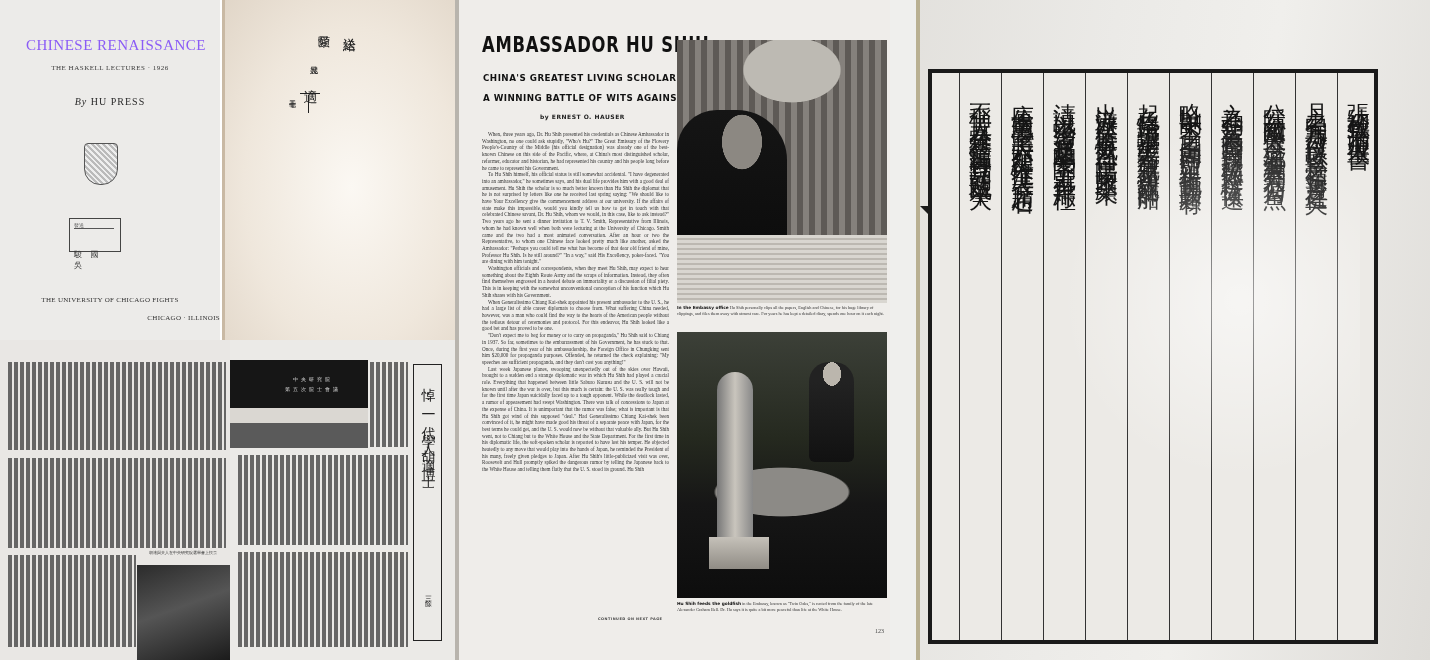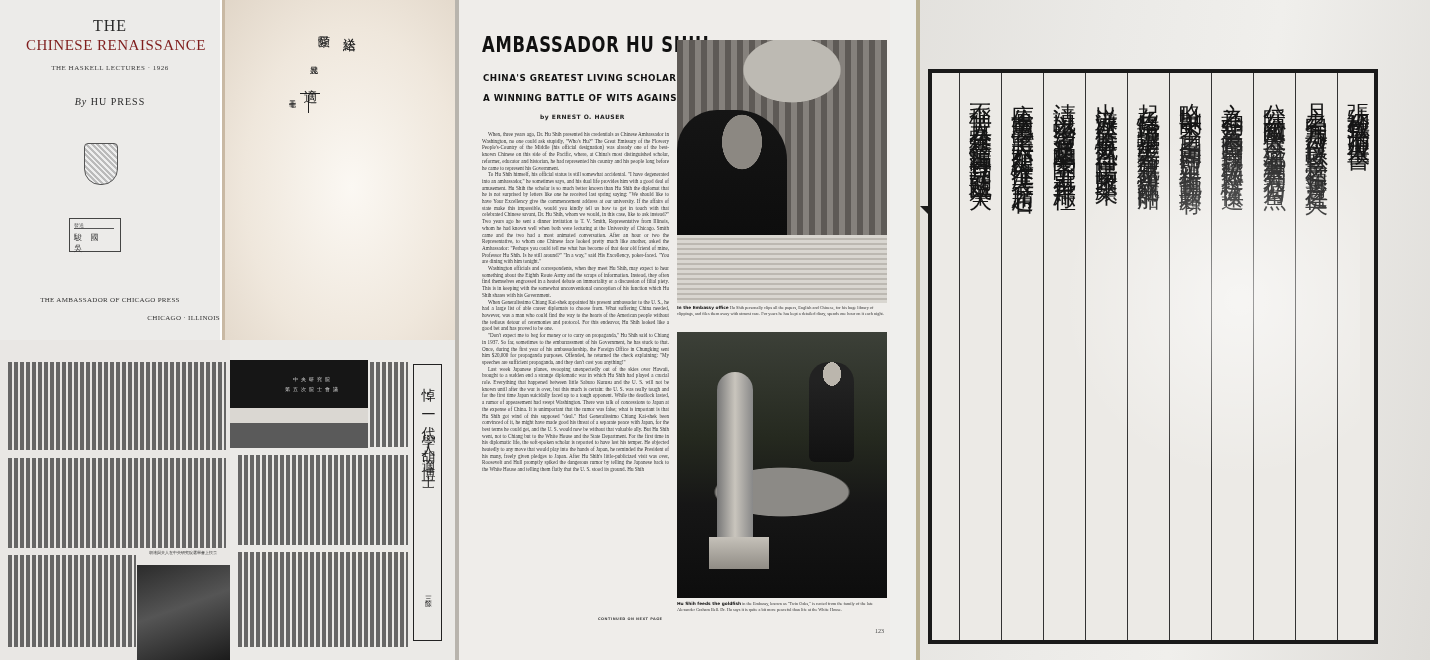--- a/index.html
+++ b/index.html
@@ -4,28 +4,28 @@
 <style>
   * { box-sizing: border-box; margin: 0; padding: 0; }
   html, body { width: 1430px; height: 660px; overflow: hidden; background: #ffffff; }
   body { position: relative; font-family: "Liberation Serif", serif; }
 
   .panel { position: absolute; overflow: hidden; }
 
   
   #p-title { left: 0; top: 0; width: 220px; height: 340px; background: #ecebe9; }
   #p-title .t1 { position: absolute; top: 17px; left: 0; width: 100%; text-align: center; font-size: 16px; color: #2a2a2a; letter-spacing: 1px; }
-  #p-title .t2 { position: absolute; top: 37px; left: 0; width: 100%; text-align: center; font-size: 15px; color: #7f1d1d; letter-spacing: 0.5px; padding-left: 12px; }
+  #p-title .t2 { position: absolute; top: 37px; left: 0; width: 100%; text-align: center; font-size: 15px; color: #8b5cf6; letter-spacing: 0.5px; padding-left: 12px; }
   #p-title .t3 { position: absolute; top: 64px; left: 0; width: 100%; text-align: center; font-size: 7px; color: #3a3a3a; letter-spacing: 0.5px; }
   #p-title .t4 { position: absolute; top: 96px; left: 0; width: 100%; text-align: center; font-size: 10px; color: #2a2a2a; letter-spacing: 1px; }
   #p-title .t4 i { font-style: italic; }
   #p-title .crest { position: absolute; left: 84px; top: 143px; width: 34px; height: 42px; border: 1.5px solid #555; border-radius: 4px 4px 16px 16px; background: repeating-linear-gradient(45deg,#bbb 0 2px,#eee 2px 4px); }
   #p-title .stamp { position: absolute; left: 69px; top: 218px; width: 52px; height: 34px; border: 1.5px solid #444; padding: 3px 4px; font-family: "DejaVu Sans", sans-serif; }
   #p-title .stamp .s1 { font-size: 5px; color: #555; border-bottom: 1px solid #555; width: 40px; }
-  #p-title .stamp .s2 { font-size: 8px; color: #333; margin-top: 3px; letter-spacing: 3px; }
+  #p-title .stamp .s2 { font-size: 8px; color: #333; margin-top: 20px; letter-spacing: 3px; }
   #p-title .t5 { position: absolute; top: 296px; left: 0; width: 100%; text-align: center; font-size: 7px; color: #333; letter-spacing: 0.3px; }
   #p-title .t6 { position: absolute; top: 314px; left: 0; width: 100%; text-align: right; font-size: 7px; color: #333; letter-spacing: 0.3px; }
 
   
   #p-inscr { left: 222px; top: 0; width: 233px; height: 340px; background: radial-gradient(ellipse at 55% 55%, #fbf8f3 0%, #efe7dc 60%, #e1d6c8 100%); border-left: 3px solid #c9b9a4; }
   .vtext { position: absolute; writing-mode: vertical-rl; font-family: "DejaVu Sans", sans-serif; color: #222; }
   #p-inscr .v1 { left: 115px; top: 28px; font-size: 13px; letter-spacing: 1px; }
   #p-inscr .v2 { left: 90px; top: 26px; font-size: 12px; letter-spacing: 1px; }
   #p-inscr .v3 { left: 82px; top: 60px; font-size: 8px; }
   #p-inscr .v4 { left: 77px; top: 78px; font-size: 14px; }
@@ -82,30 +82,29 @@
   #p-letter .frame .col { position: absolute; top: 0; width: 42px; height: 100%; border-left: 1.5px solid #333; }
   #p-letter .frame .col .chars { position: absolute; top: 12px; left: 8px; writing-mode: vertical-rl; font-family: "DejaVu Serif", serif; font-size: 23px; line-height: 26px; color: #151515; letter-spacing: 5px; white-space: nowrap; }
   #p-letter .frame .col.title { border-left: 1.5px solid #333; }
   #p-letter .glare { position: absolute; left: 170px; top: 120px; width: 300px; height: 360px; background: radial-gradient(ellipse at 60% 50%,rgba(255,255,255,0.55),rgba(255,255,255,0) 70%); pointer-events: none; }
   #p-letter .corner-tab { position: absolute; left: 30px; top: 206px; width: 10px; height: 10px; background: #1a1a1a; clip-path: polygon(0 0,100% 0,100% 100%); }
 </style>
 </head>
 <body>
 
 <section class="panel" id="p-title">
-  <div class="t1">THE</div>
   <div class="t2">CHINESE RENAISSANCE</div>
   <div class="t3">THE HASKELL LECTURES · 1926</div>
   <div class="t4"><i>By</i> <span>HU PRESS</span></div>
   <div class="crest"></div>
   <div class="stamp">
     <div class="s1">發送</div>
     <div class="s2">駿 國 吳</div>
   </div>
-  <div class="t5">THE AMBASSADOR OF CHICAGO PRESS</div>
+  <div class="t5">THE UNIVERSITY OF CHICAGO FIGHTS</div>
   <div class="t6">CHICAGO · ILLINOIS</div>
 </section>
 
 <section class="panel" id="p-inscr">
   <div class="vtext v1">送給</div>
   <div class="vtext v2">愛頤</div>
   <div class="vtext v3">嫂兄</div>
   <div class="vtext v4">適</div>
   <div class="v4under"></div>
   <div class="v4line"></div>

